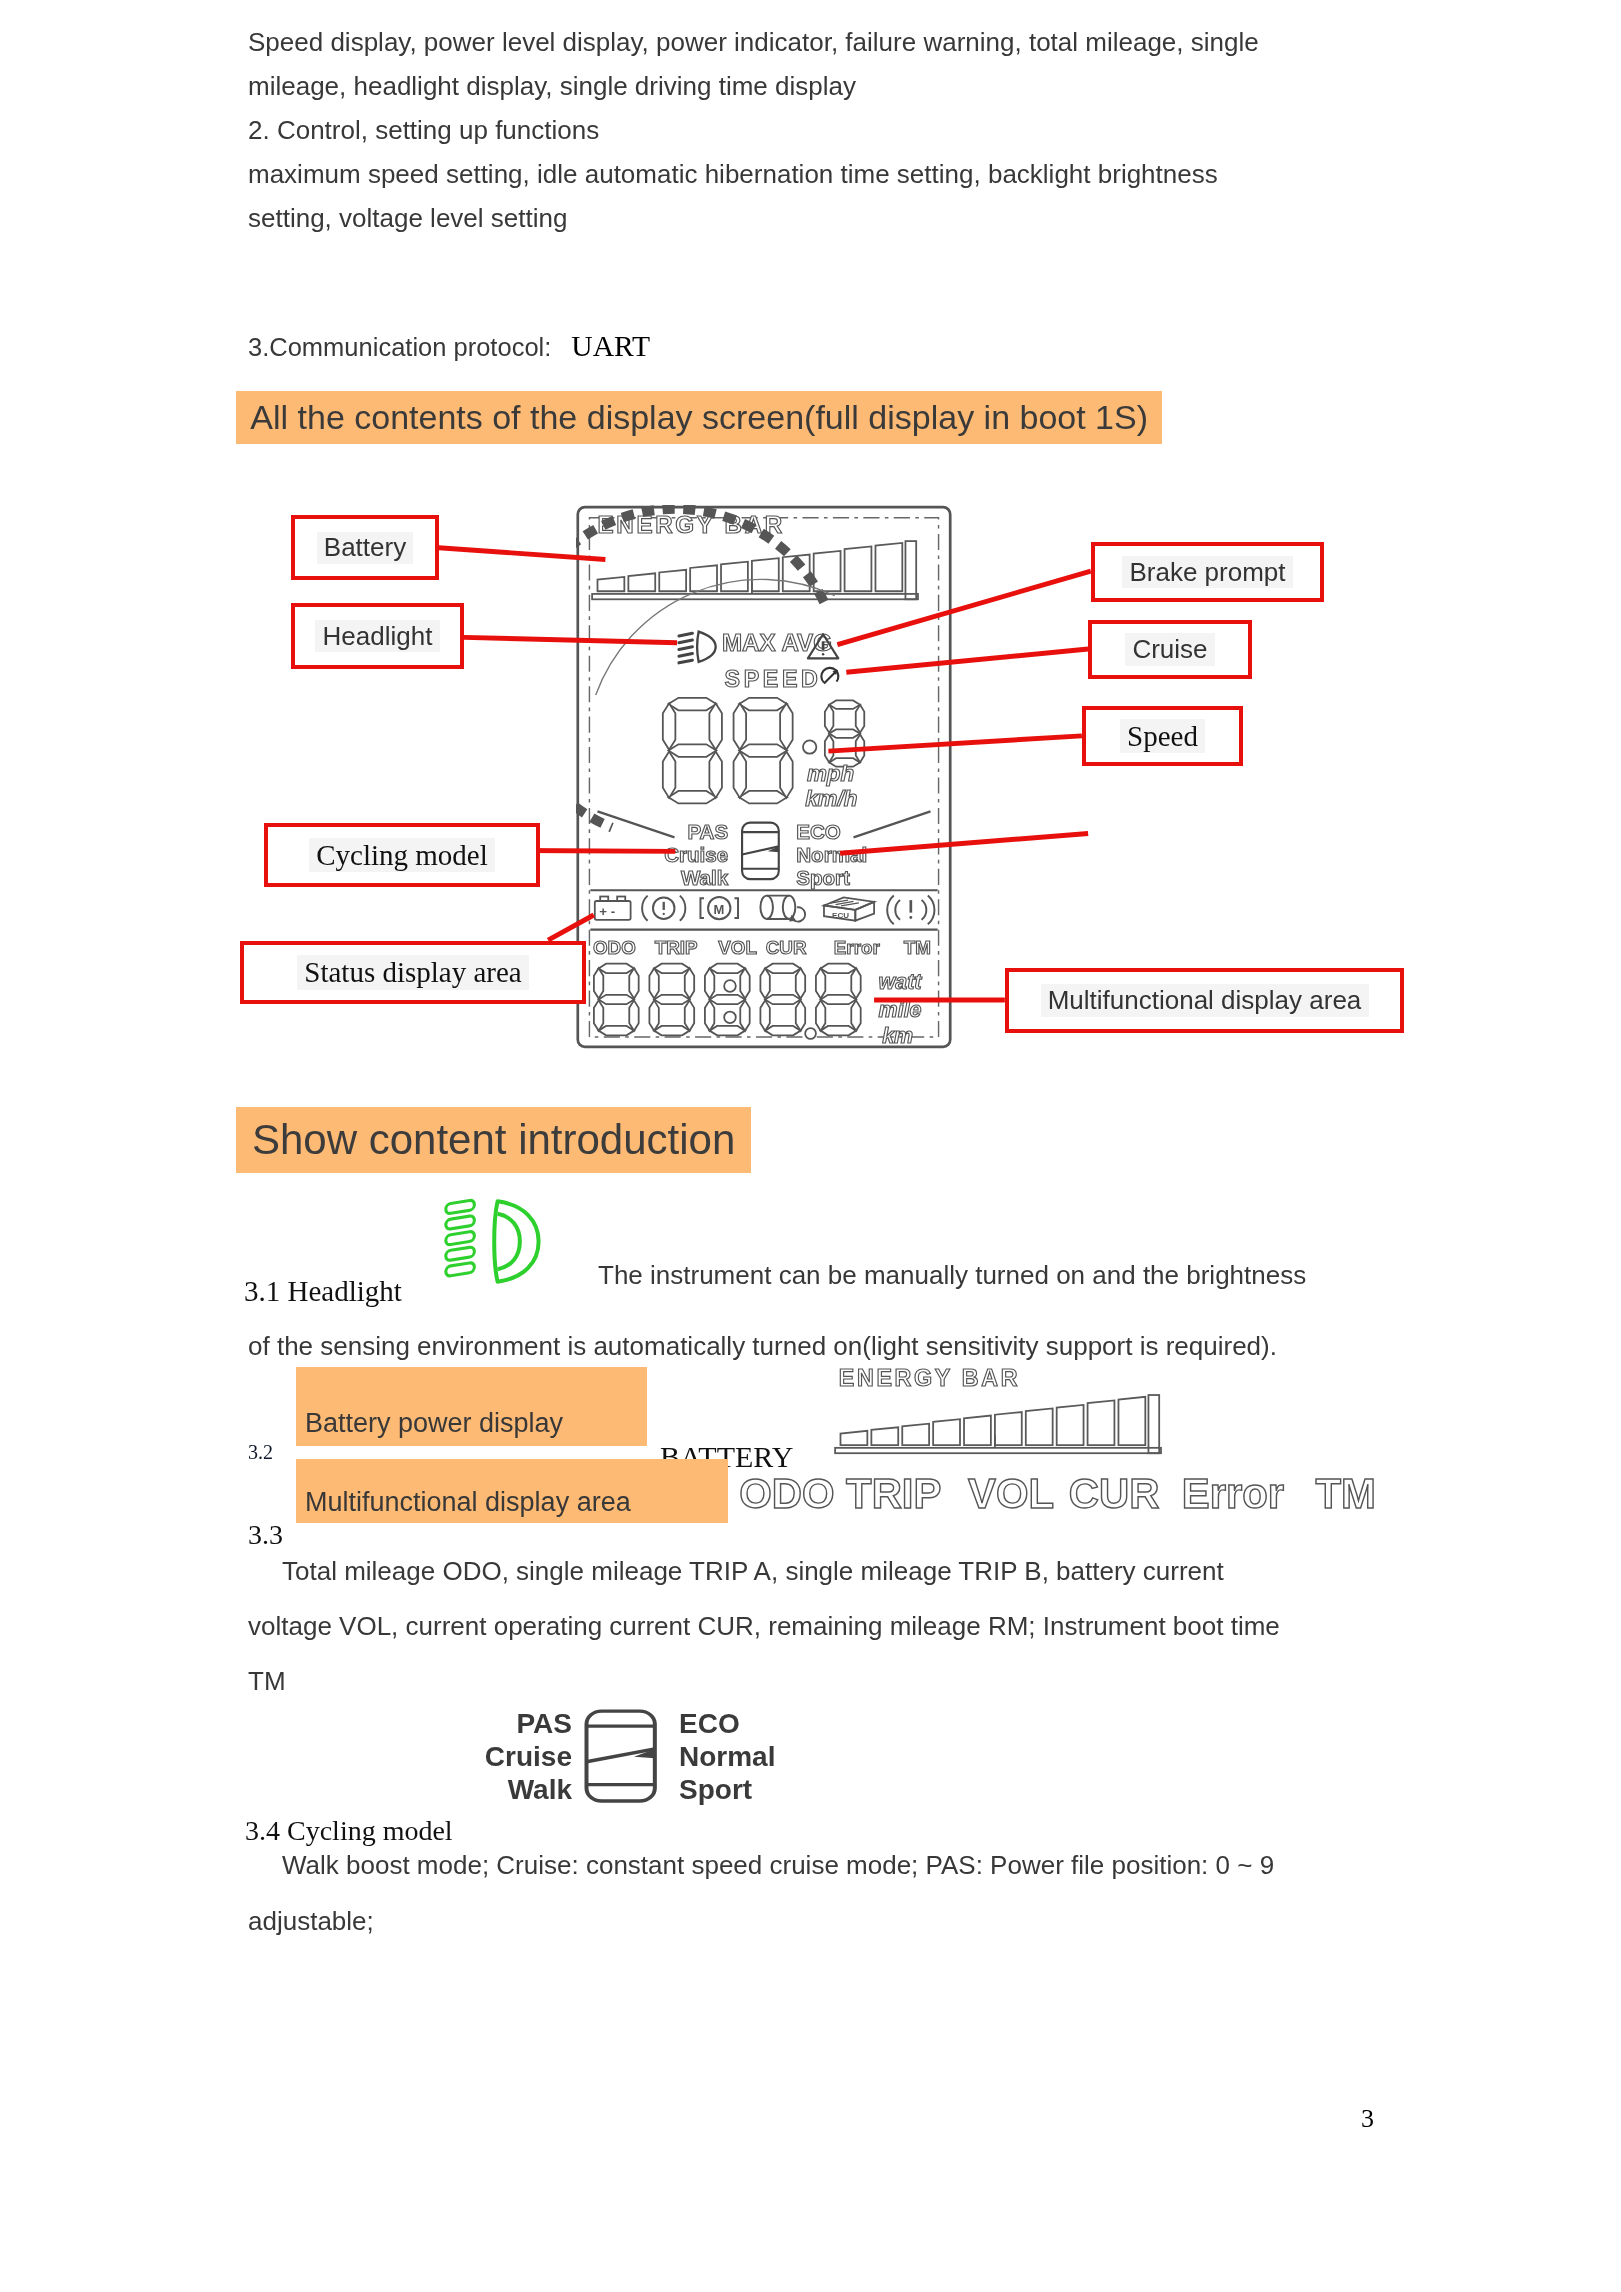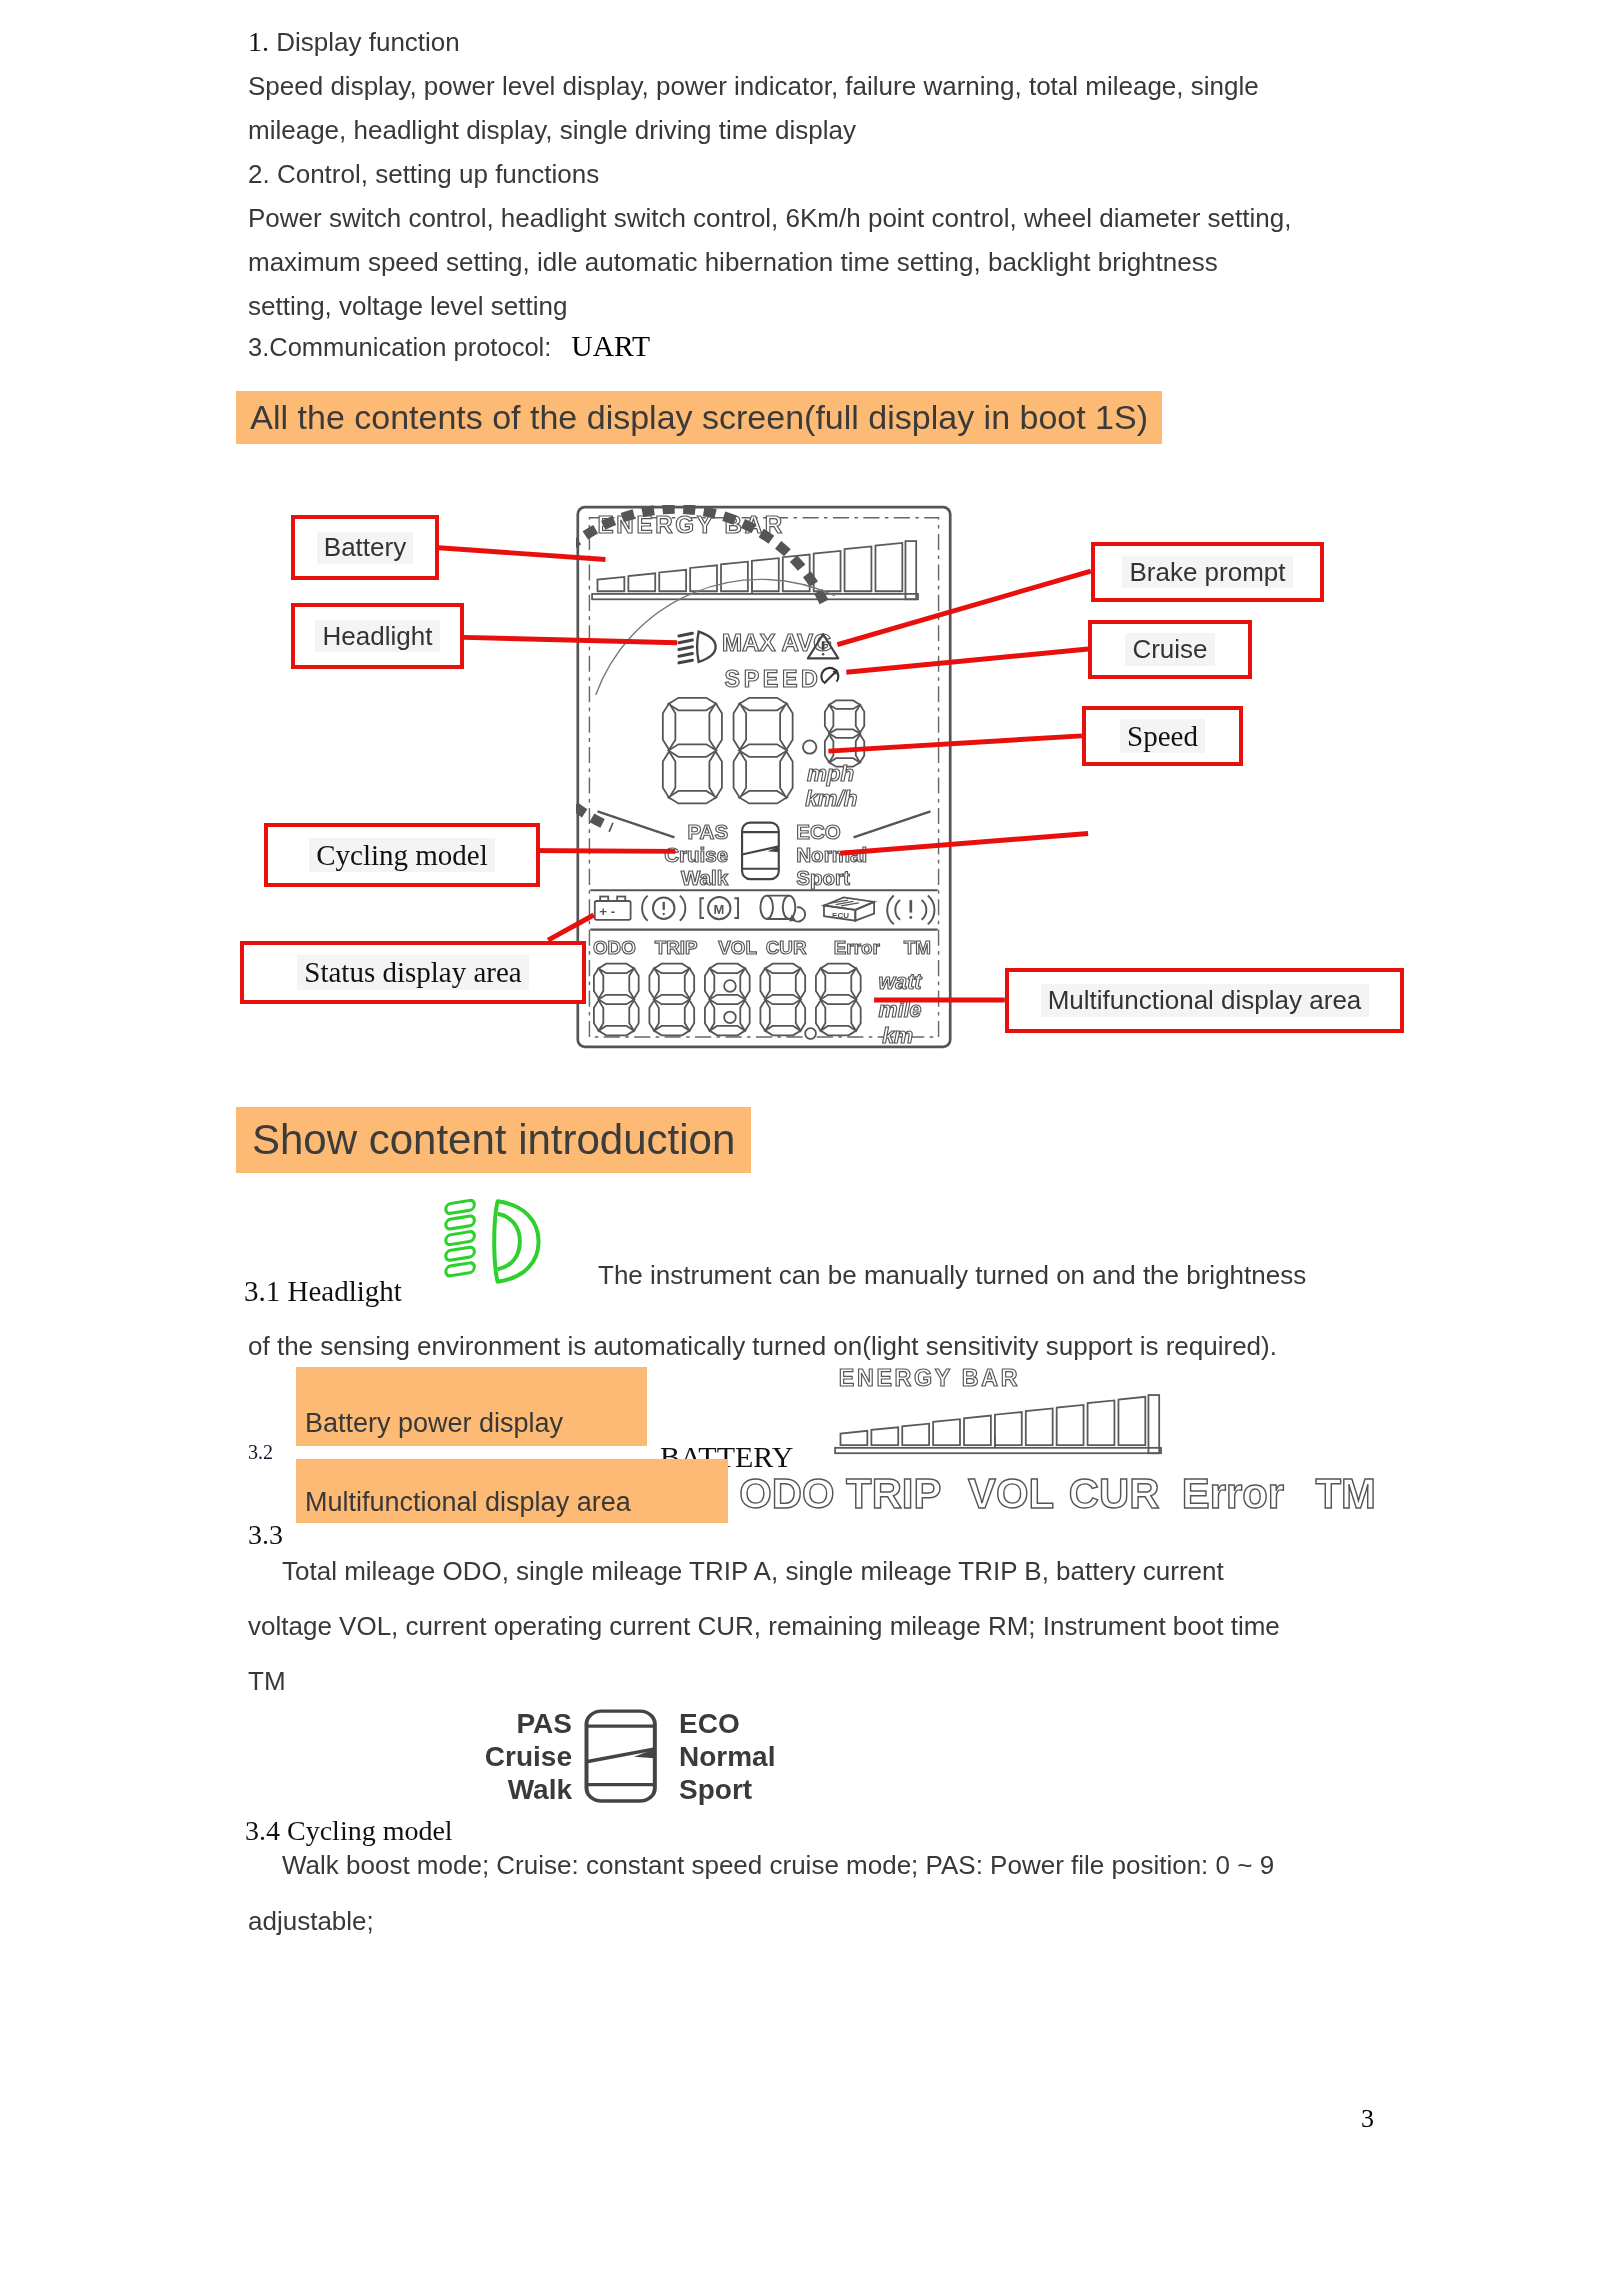--- a/index.html
+++ b/index.html
@@ -47,25 +47,23 @@
     </g>
     <g id="barrel" stroke="#444444" fill="none" stroke-width="2.4">
       <rect x="1.5" y="1.5" width="41" height="63" rx="9"></rect>
       <path d="M 1.5 12 H 42.5 M 1.5 53 H 42.5 M 1.5 37 L 42.5 28"></path>
       <polygon points="30,33.5 42.5,28 42.5,34.5" fill="#444444" stroke="none"></polygon>
     </g>
   </defs>
 </svg>
 
 <div class="abs" style="left:248px;top:19.7px;">
-  <div class="intro-line body-text"><span class="num-serif">1.</span><span> Display function</span></div>
   <div class="intro-line body-text">Speed display, power level display, power indicator, failure warning, total mileage, single</div>
   <div class="intro-line body-text">mileage, headlight display, single driving time display</div>
   <div class="intro-line body-text">2.  Control, setting up functions</div>
-  <div class="intro-line body-text">Power switch control, headlight switch control, 6Km/h point control, wheel diameter setting,</div>
   <div class="intro-line body-text">maximum speed setting, idle automatic hibernation time setting, backlight brightness</div>
   <div class="intro-line body-text">setting, voltage level setting</div>
 </div>
 <div class="abs" style="left:248px;top:330px;white-space:nowrap;">
   <span class="body-text" style="font-size:25.5px;">3.Communication protocol:</span>
   <span class="serif" style="font-size:29.6px;color:#000;margin-left:16px;">UART</span>
 </div>
 
 <div class="abs hl heading1" style="left:236px;top:391px;padding:7.2px 14.3px;">All the contents of the display screen(full display in boot 1S)</div>
 

